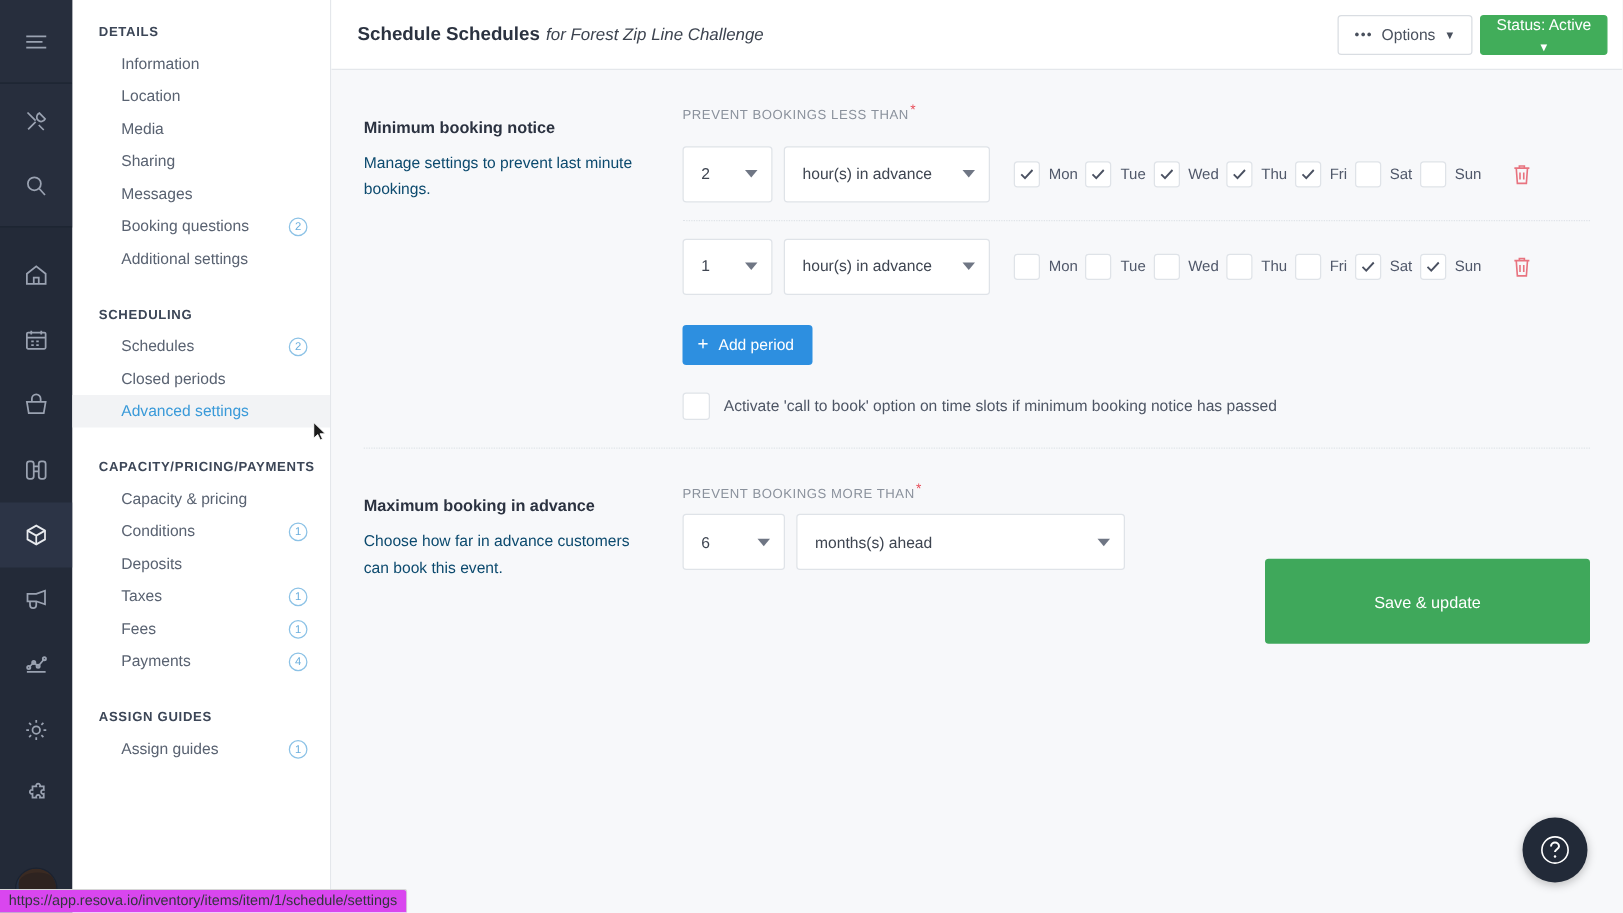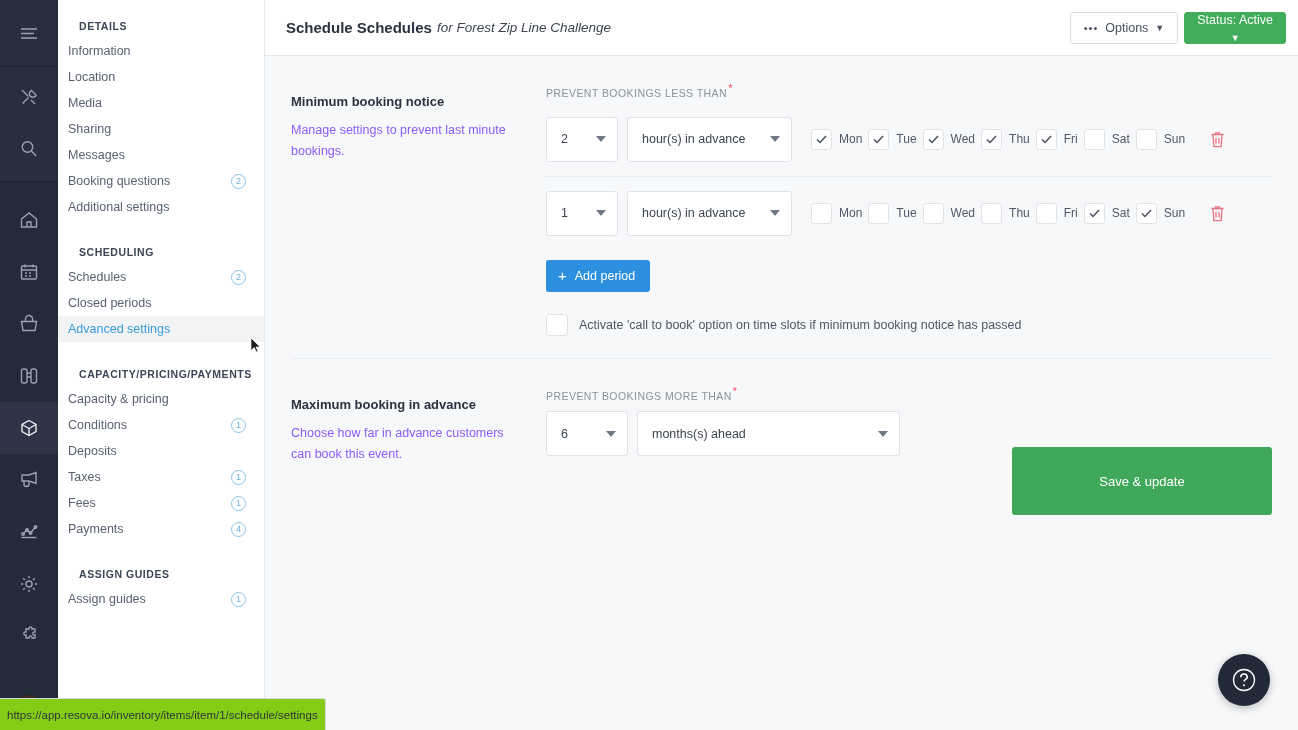--- a/index.html
+++ b/index.html
@@ -56,21 +56,21 @@
     background: #ffffff; border-right: 1px solid #e4e7eb;
     padding-top: 20px; position: relative;
   }
   .nav-section {
     font-size: 10.5px; font-weight: bold; letter-spacing: .55px;
     color: #3c4657; padding: 0 0 6px 21px; text-transform: uppercase;
   }
   .nav-section.spaced { margin-top: 26px; }
   .nav-item {
     display: flex; align-items: center; justify-content: space-between;
-    height: 26px; padding: 0 18px 0 10px; cursor: pointer;
+    height: 26px; padding: 0 18px 0 39px; cursor: pointer;
   }
   .nav-item span.lbl { font-size: 12.5px; color: #596271; }
   .nav-item.active { background: #f2f3f5; }
   .nav-item.active span.lbl { color: #3a9ad9; }
   .badge {
     width: 15px; height: 15px; border-radius: 50%;
     border: 1px solid #8cc2e6; color: #6aaedd;
     font-size: 9px; display: flex; align-items: center; justify-content: center;
     line-height: 1;
   }
@@ -100,21 +100,21 @@
     background: #41ad5a; border: 1px solid #41ad5a; border-radius: 3px;
     height: 32px; padding: 0 12px; font-size: 12.5px; color: #fff;
     display: flex; align-items: center; gap: 6px; cursor: pointer; flex-direction: column;
   }
 
   .content { padding: 0 26px; }
   .row-sec { display: flex; padding: 26px 0 22px; }
   .row-sec + .row-sec { border-top: 1px dotted #dfe3e8; }
   .sec-left { width: 255px; flex: 0 0 255px; padding-top: 12px; }
   .sec-title { font-size: 13px; font-weight: bold; color: #2b3240; margin-bottom: 11px; }
-  .sec-desc { font-size: 12.5px; color: #8b5cf6; line-height: 21px; max-width: 215px; }
+  .sec-desc { font-size: 12.5px; color: #0c4a6e; line-height: 21px; max-width: 215px; }
   .sec-right { flex: 1; }
   .field-label {
     font-size: 10.5px; letter-spacing: .45px; color: #8a919c;
     text-transform: uppercase; margin-bottom: 10px;
   }
   .req { color: #e8505b; font-size: 11px; vertical-align: super; margin-left: 1px; }
 
   .period-row { display: flex; align-items: center; padding: 8px 0 14px; }
   .period-row + .period-row { border-top: 1px dotted #dfe3e8; padding-top: 14px; }
   .sel {
@@ -159,22 +159,22 @@
     width: 260px; height: 68px; background: #3fa85b; border: none; border-radius: 3px;
     color: #fff; font-size: 13px; cursor: pointer; font-family: inherit;
   }
   .help {
     position: absolute; right: 28px; bottom: 24px;
     width: 52px; height: 52px; border-radius: 50%; background: #222a38;
     display: flex; align-items: center; justify-content: center; cursor: pointer;
     box-shadow: 0 2px 8px rgba(0,0,0,.25);
   }
   .statusbar {
-    position: absolute; left: 0; bottom: 0; height: 32px;
-    background: #84cc16; border: 1px solid #d6d6d6; border-left: none; border-bottom: none;
+    position: absolute; left: 0; bottom: 0; height: 19px;
+    background: #d946ef; border: 1px solid #d6d6d6; border-left: none; border-bottom: none;
     border-radius: 0 3px 0 0; padding: 0 7px;
     font-size: 11.5px; color: #31363c; display: flex; align-items: center;
     z-index: 50;
   }
 </style>
 </head>
 <body>
 
 <div class="app">
 

